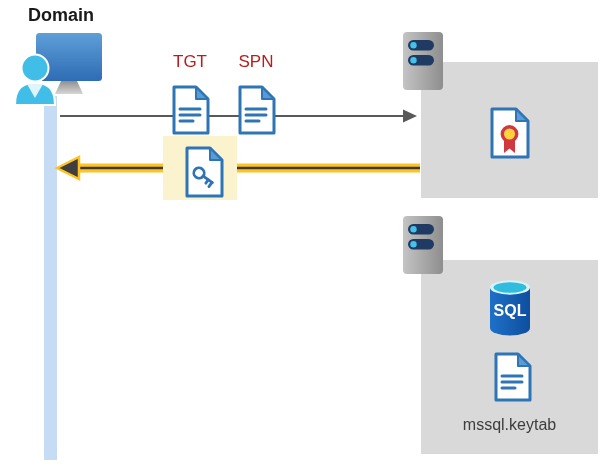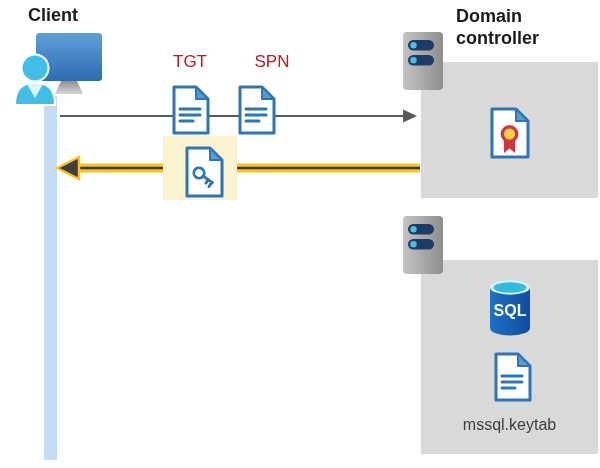--- a/index.html
+++ b/index.html
@@ -31,21 +31,21 @@
 
     <g>
       <line x1="420" y1="168" x2="76" y2="168" stroke="#FFC421" stroke-width="9"></line>
       <line x1="420" y1="168" x2="78" y2="168" stroke="#3a3a3a" stroke-width="2.6"></line>
       <polygon points="57,168 79,157 79,179" fill="#3f3f3f" stroke="#FFC421" stroke-width="2.5"></polygon>
     </g>
   </svg>
 
   <div class="abs z2" style="left:163px;top:136px;width:74px;height:64px;background:#faf3ce;"></div>
 
-  <div class="abs z3 title" style="left:28px;top:5px;">Client</div>
+  <div class="abs z3 title" style="left:28px;top:5px;">Domain</div>
 
   <svg class="abs z3" style="left:8px;top:28px;" width="110" height="78" viewBox="0 0 110 78">
     <defs>
       <linearGradient id="gmon" x1="0" y1="0" x2="0" y2="1">
         <stop offset="0" stop-color="#5e9fd8"></stop>
           <stop offset="1" stop-color="#2e6cb4"></stop>
       </linearGradient>
       <linearGradient id="gstand" x1="0" y1="0" x2="0" y2="1">
         <stop offset="0" stop-color="#8f8f8f"></stop>
           <stop offset="1" stop-color="#d6d6d6"></stop>
@@ -56,21 +56,21 @@
       <polygon points="53,53 69,53 75,66 47,66" fill="url(#gstand)"></polygon>
     </g>
     <g>
       <path d="M7,77 C7,60 15,55 27,55 C39,55 47,60 47,77 Z" fill="#41bee8" stroke="#ffffff" stroke-width="2"></path>
       <polygon points="19,56 35,56 27,70" fill="#dff4fb"></polygon>
       <circle cx="27" cy="40" r="13.5" fill="#41bee8" stroke="#ffffff" stroke-width="2"></circle>
     </g>
   </svg>
 
   <div class="abs z3 small-label" style="left:166px;top:52px;width:48px;">TGT</div>
-  <div class="abs z3 small-label" style="left:248px;top:52px;width:48px;">SPN</div>
+  <div class="abs z3 small-label" style="left:232px;top:52px;width:48px;">SPN</div>
 
   <svg class="abs z3" style="left:170px;top:85px;" width="40" height="50" viewBox="0 0 40 50">
     <path d="M4,2 H26 L38,14 V48 H4 Z" fill="#ffffff" stroke="#2e75b6" stroke-width="3" stroke-linejoin="round"></path>
     <polygon points="26,2 38,14 26,14" fill="#5b9bd5" stroke="#2e75b6" stroke-width="2" stroke-linejoin="round"></polygon>
     <g stroke="#2e75b6" stroke-width="3" stroke-linecap="round">
       <line x1="10" y1="24" x2="30" y2="24"></line>
       <line x1="10" y1="30" x2="30" y2="30"></line>
       <line x1="10" y1="36" x2="23" y2="36"></line>
     </g>
   </svg>
@@ -91,21 +91,20 @@
     <g transform="translate(16,27) rotate(36)" stroke="#2e75b6" stroke-width="2.8" fill="none" stroke-linecap="round">
       <circle cx="0" cy="0" r="5.2"></circle>
       <line x1="5.2" y1="0" x2="16.5" y2="0"></line>
       <line x1="11.5" y1="0" x2="11.5" y2="4.2"></line>
       <line x1="16" y1="0" x2="16" y2="5.2"></line>
     </g>
   </svg>
 
   <div class="abs z0 gray-box" style="left:421px;top:62px;width:177px;height:136px;"></div>
 
-  <div class="abs z3 title" style="left:456px;top:6px;width:100px;">Domain controller</div>
 
   <svg class="abs z3" style="left:402px;top:31px;" width="42" height="60" viewBox="0 0 42 60">
     <defs>
       <linearGradient id="gsrv1" x1="0" y1="0" x2="1" y2="0">
         <stop offset="0" stop-color="#c4c4c4"></stop>
           <stop offset="1" stop-color="#8e8e8e"></stop>
       </linearGradient>
     </defs>
     <rect x="1" y="1" width="40" height="58" rx="4" fill="url(#gsrv1)"></rect>
     <rect x="6" y="9" width="26" height="10.5" rx="5.25" fill="#1f3b63"></rect>

